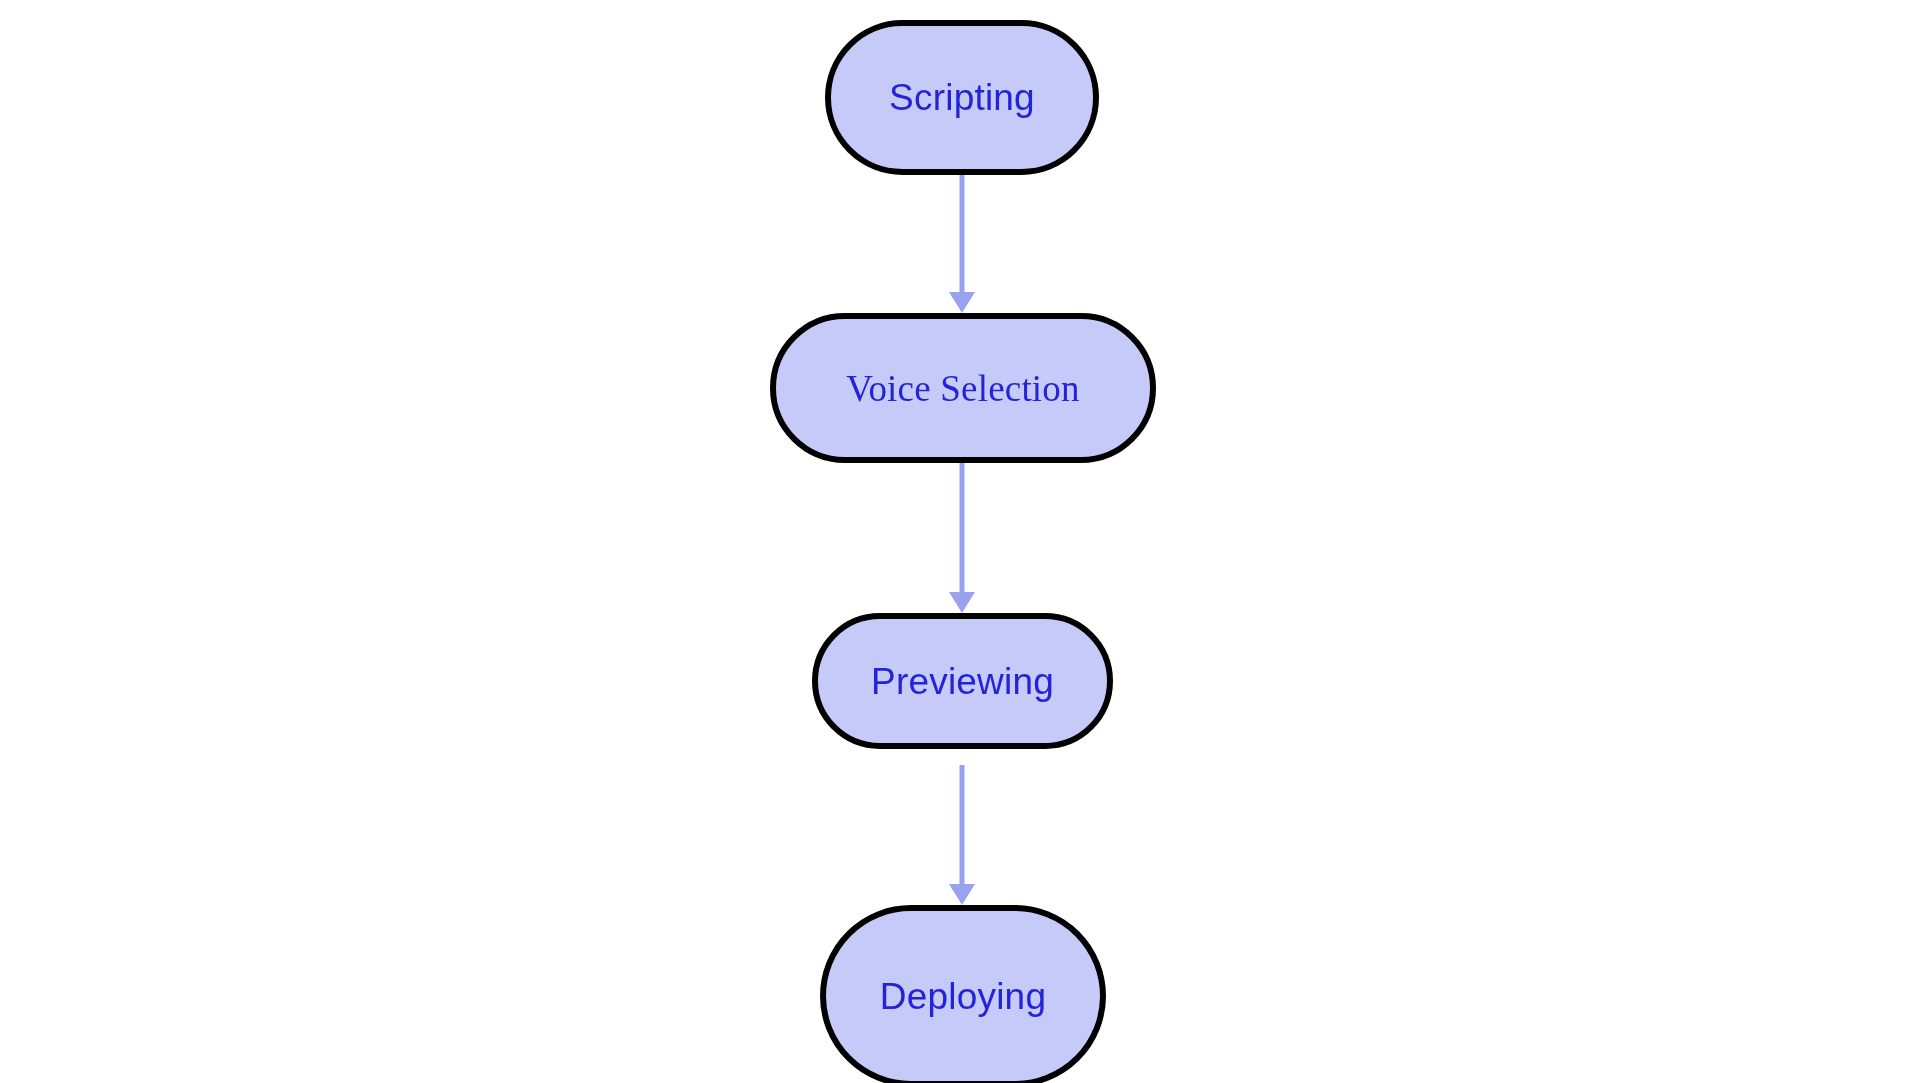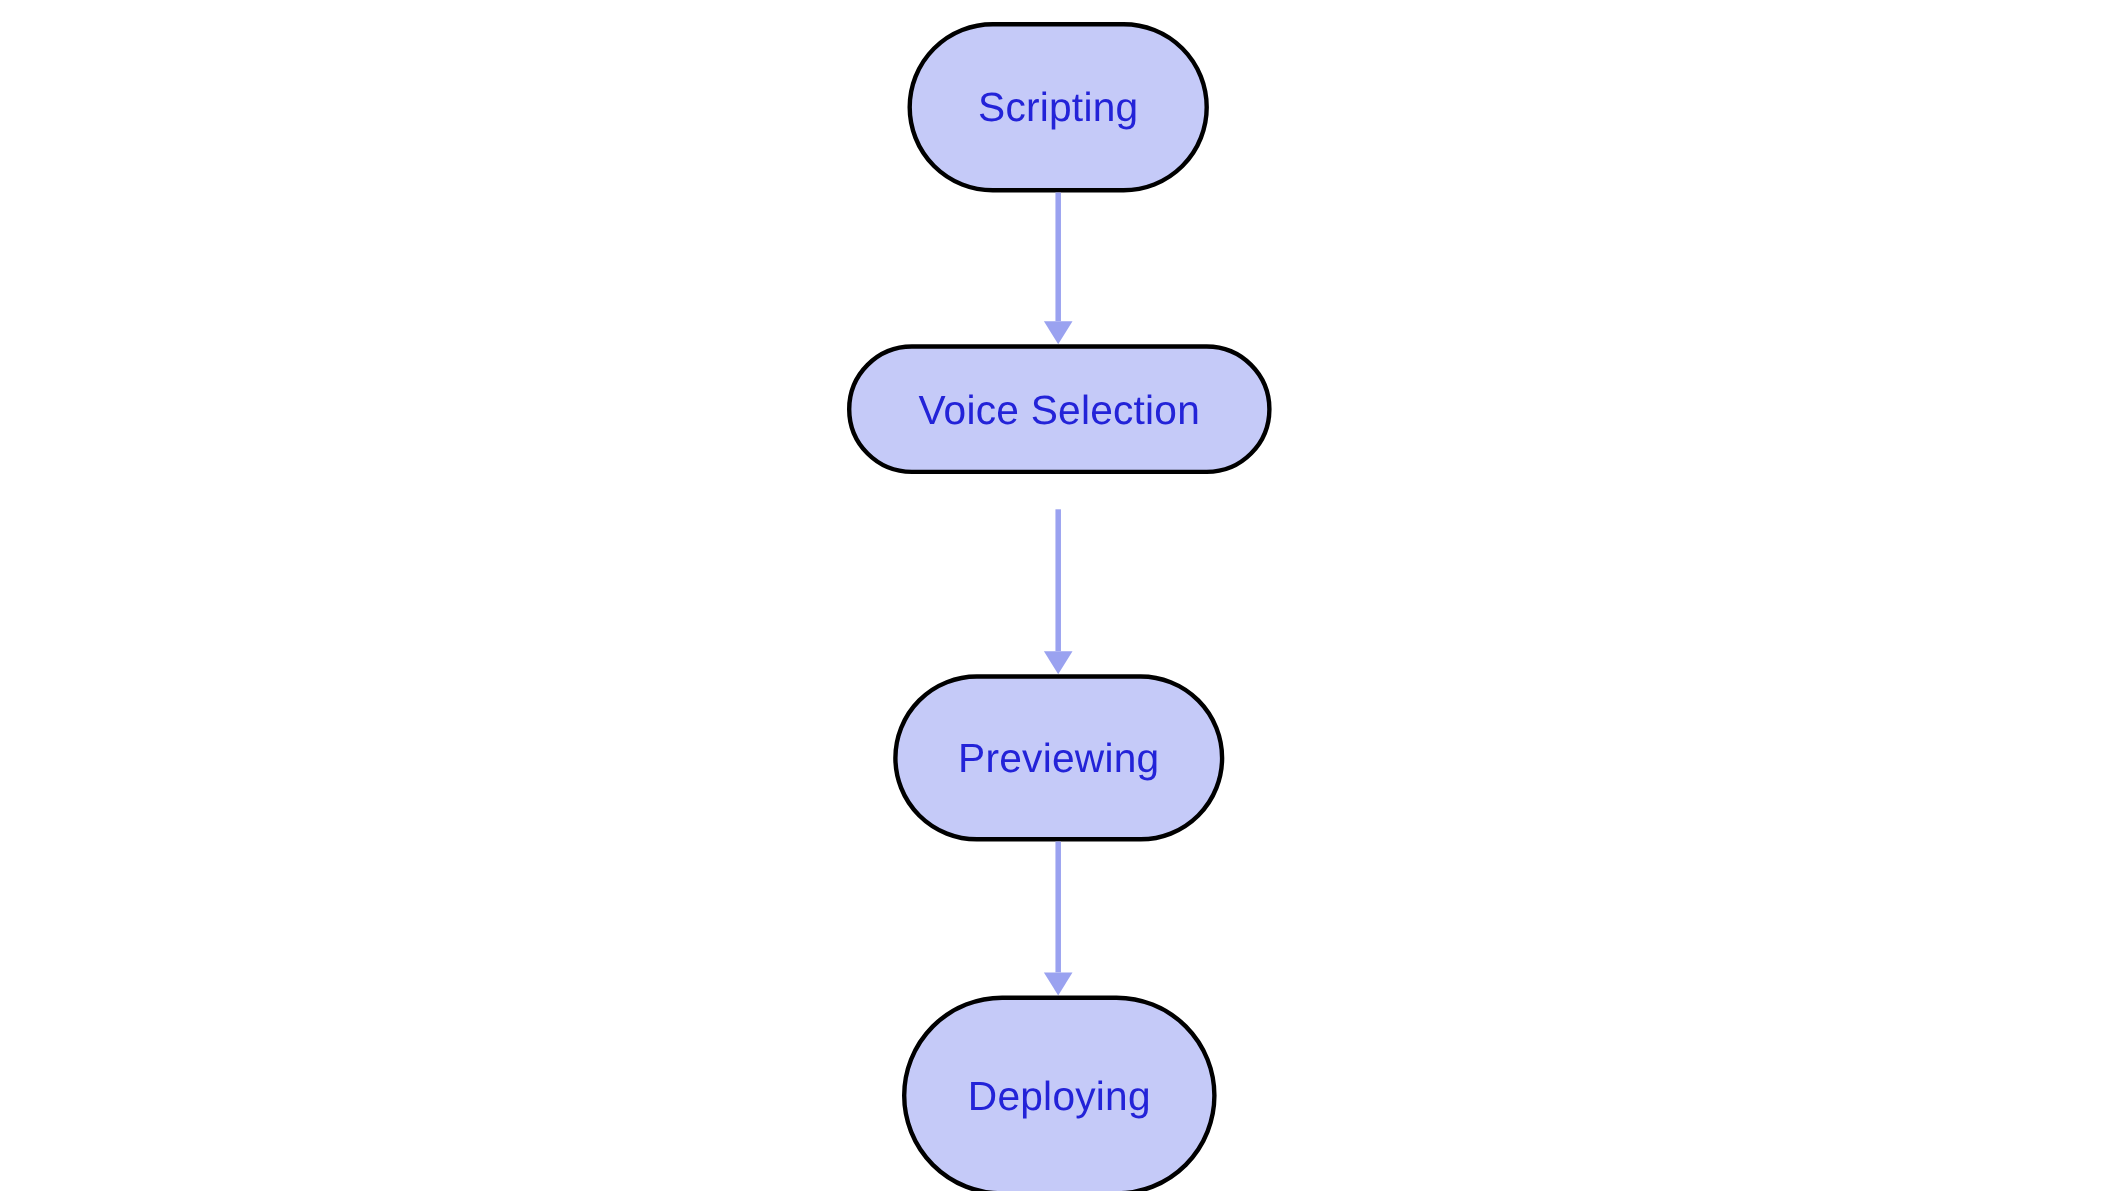--- a/index.html
+++ b/index.html
@@ -19,21 +19,21 @@
     height: 1083px;
     background: #ffffff;
   }
   .flow-node {
     position: absolute;
     box-sizing: border-box;
     display: flex;
     align-items: center;
     justify-content: center;
     background: #c5caf8;
-    border: 4px solid #000000;
+    border: 6px solid #000000;
     border-radius: 999px;
     color: #2323d8;
     font-size: 37px;
     font-weight: 400;
     letter-spacing: 0.2px;
     line-height: 1;
     white-space: nowrap;
     font-family: "Liberation Sans", sans-serif;
   }
   .node-label {
@@ -60,22 +60,22 @@
     transform: translateX(-50%);
     width: 0;
     height: 0;
     border-left: 13px solid transparent;
     border-right: 13px solid transparent;
     border-top: 21px solid #9aa2f0;
   }
 
   
   #node-0 { left: 825px;  top: 20px;   width: 274px; height: 155px; }
-  #node-1 { left: 770px;  top: 313px;  width: 386px; height: 118px; }
-  #node-2 { left: 812px;  top: 613px;  width: 301px; height: 152px; }
+  #node-1 { left: 770px;  top: 313px;  width: 386px; height: 150px; font-family: Liberation Serif, serif; }
+  #node-2 { left: 812px;  top: 613px;  width: 301px; height: 136px; }
   #node-3 { left: 820px;  top: 905px;  width: 286px; height: 182px; }
 
   
   #edge-0 { left: 942px; top: 175px; height: 138px; }
   #edge-0 .edge-line { height: 117px; }
   #edge-1 { left: 942px; top: 463px; height: 150px; }
   #edge-1 .edge-line { height: 129px; }
   #edge-2 { left: 942px; top: 765px; height: 140px; }
   #edge-2 .edge-line { height: 119px; }
 </style>

